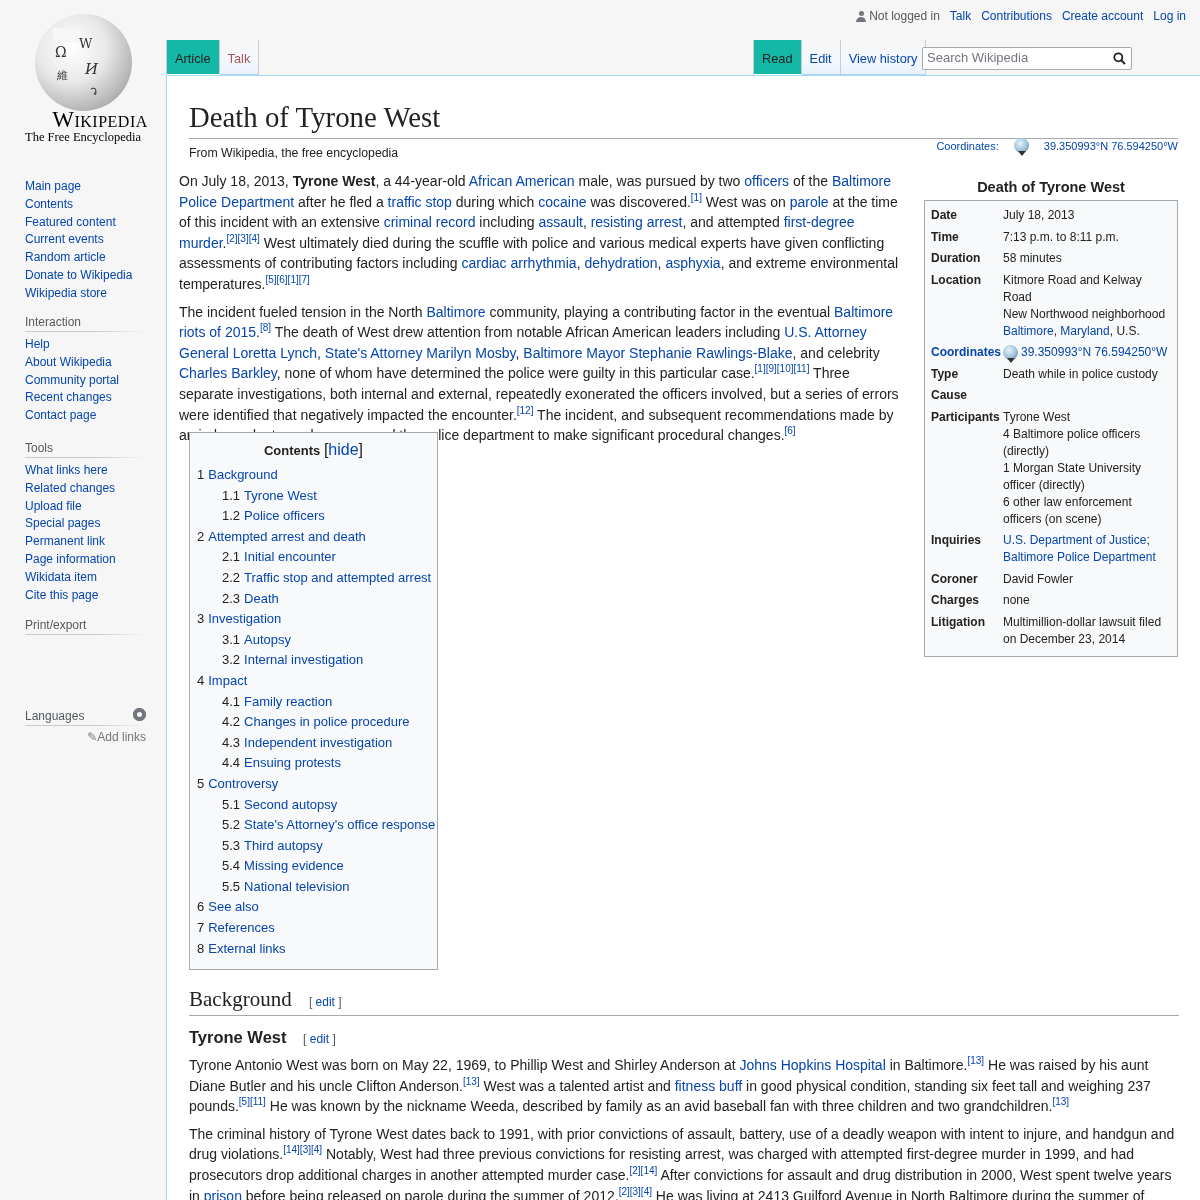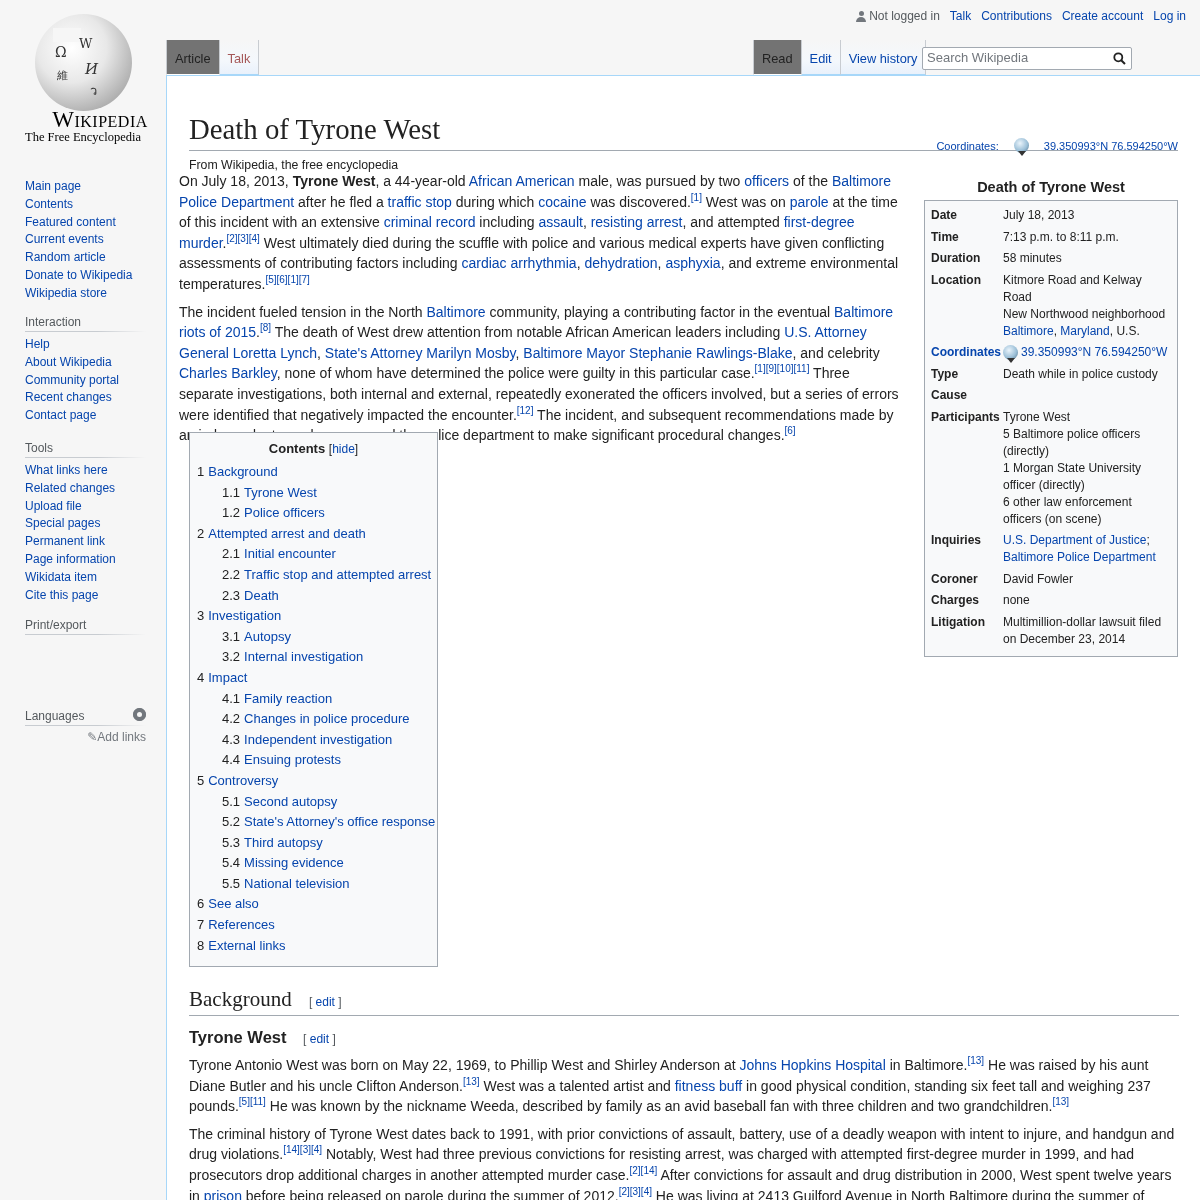--- a/index.html
+++ b/index.html
@@ -51,21 +51,21 @@
   #personal .user-icon::after { content: ""; position: absolute; left: 0; top: 6px; width: 10px; height: 5px; border-radius: 5px 5px 0 0; background: #72777d; }
 
   
   .tabs { position: absolute; top: 40px; height: 35px; display: flex; }
   .tab {
     height: 35px; padding: 0 8px; font-size: 12.8px; display: flex; align-items: flex-end; padding-bottom: 8px;
     background: linear-gradient(to bottom, rgba(167,215,249,0) 0%, #f4f8fc 60%, #e9f1fb 100%);
     border-right: 1px solid #c8ccd1;
     border-bottom: 1px solid #a7d7f9;
   }
-  .tab.selected { background: #737373; border-bottom: 1px solid #fff; color: #222; }
+  .tab.selected { background: #14b8a6; border-bottom: 1px solid #fff; color: #222; }
   .tabs .tab:first-child { border-left: 1px solid #c8ccd1; }
   #left-tabs { left: 166px; }
   #right-tabs { left: 753px; }
 
   #search {
     position: absolute; left: 922px; top: 47px; width: 210px; height: 23px;
     border: 1px solid #a2a9b1; border-radius: 2px; background: #fff;
     font-size: 13px; color: #72777d; padding: 2px 4px;
   }
   #search .search-icon { position: absolute; right: 5px; top: 4px; width: 13px; height: 13px; }
@@ -92,21 +92,21 @@
     position: absolute; right: 0; top: 3px; width: 13px; height: 13px; border-radius: 50%;
     background: #72777d; box-shadow: 0 0 0 1.5px #72777d inset;
   }
   .gear-icon::after { content: ""; position: absolute; left: 4px; top: 4px; width: 5px; height: 5px; border-radius: 50%; background: #f6f6f6; }
   .add-links { text-align: right; color: #72777d; font-size: 12px; margin-top: 4px; }
 
   
   #content {
     position: absolute; left: 166px; top: 75px; width: 1034px; height: 1125px;
     background: #fff; border-left: 1px solid #a7d7f9; border-top: 1px solid #a7d7f9;
-    padding: 16px 22px;
+    padding: 4px 22px;
   }
   #firstHeading {
     font-family: "Liberation Serif", serif; font-size: 28.8px; font-weight: normal;
     margin: 0; padding-top: 19px; line-height: 1.3; border-bottom: 1px solid #a2a9b1; padding-bottom: 2px;
   }
   #siteSub { font-size: 12.3px; margin-top: 7px; color: #222; }
   #coordinates {
     position: absolute; right: 22px; top: 62px; font-size: 11px; color: #0645ad;
     display: flex; align-items: center; gap: 15px;
   }
@@ -138,21 +138,21 @@
   #infobox .ib-label.link { color: #0645ad; }
 
   
   #toc {
     position: absolute; left: 22px; top: 356px; width: 249px;
     border: 1px solid #a2a9b1; background: #f8f9fa; padding: 8px 7px 10px 7px;
     font-size: 13px;
   }
   #toc .toctitle { text-align: center; margin-bottom: 6px; }
   #toc .toctitle b { font-size: 13px; }
-  #toc .toctoggle { font-size: 12px; }
+  #toc .toctoggle { font-size: 16px; }
   #toc ul { list-style: none; margin: 0; padding: 0; }
   #toc li { line-height: 20.6px; white-space: nowrap; }
   #toc li.l2 { padding-left: 25px; }
   #toc .tocnumber { color: #222; padding-right: 4px; }
 
   
   .section-h2 {
     position: absolute; left: 22px; width: 990px;
     font-family: "Liberation Serif", serif; font-size: 21px; font-weight: normal;
     border-bottom: 1px solid #a2a9b1; padding-bottom: 3px; margin: 0;
@@ -317,21 +317,21 @@
         <div class="ib-label">Type</div>
         <div class="ib-value">Death while in police custody</div>
       </div>
       <div class="ib-row">
         <div class="ib-label">Cause</div>
       </div>
       <div class="ib-row">
         <div class="ib-label">Participants</div>
         <div class="ib-value">
           <div>Tyrone West</div>
-          <div>5 Baltimore police officers (directly)</div>
+          <div>4 Baltimore police officers (directly)</div>
           <div>1 Morgan State University officer (directly)</div>
           <div>6 other law enforcement officers (on scene)</div>
         </div>
       </div>
       <div class="ib-row">
         <div class="ib-label">Inquiries</div>
         <div class="ib-value">
           <a class="link">U.S. Department of Justice</a>;<br>
           <a class="link">Baltimore Police Department</a>
         </div>

